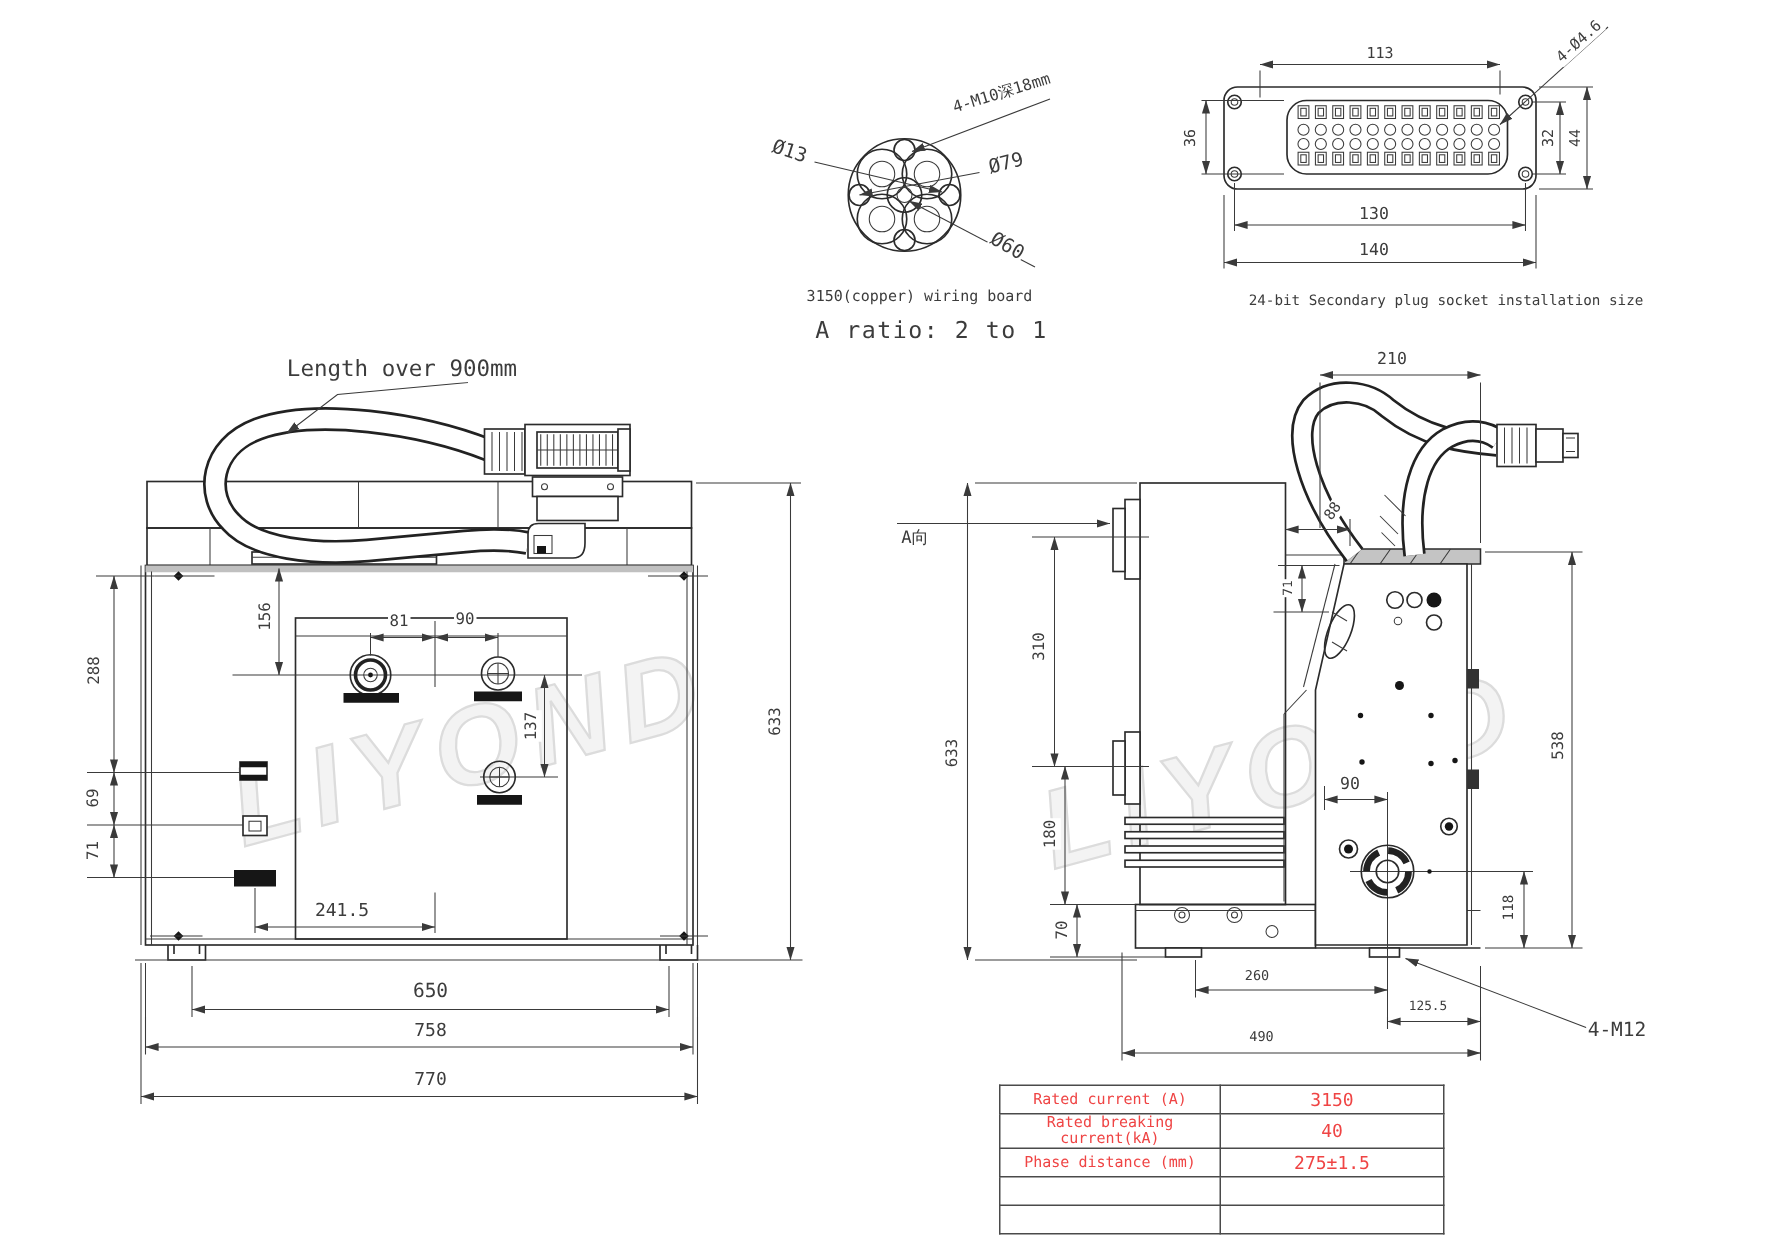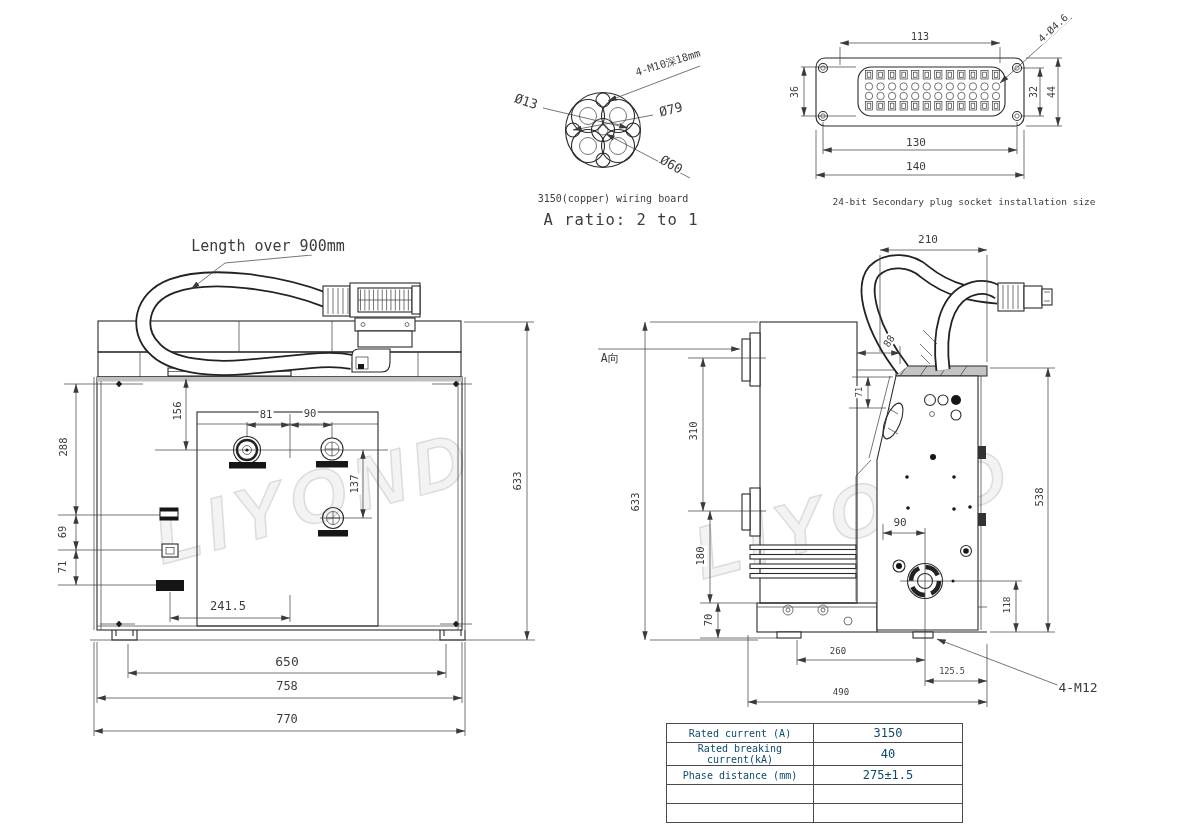--- a/index.html
+++ b/index.html
@@ -16,21 +16,21 @@
   .hb2{fill:none;stroke:#222;stroke-width:16;}
   .hw2{fill:none;stroke:#fff;stroke-width:12.4;}
   .gray{fill:#c4c4c4;stroke:#2b2b2b;stroke-width:1;}
   #labels-layer{position:absolute;left:0;top:0;width:1189px;height:835px;pointer-events:none;}
   .dimlab{position:absolute;white-space:nowrap;color:#3c3c3c;background:#fff;padding:0 1px;line-height:1.1;}
   .caption{position:absolute;white-space:nowrap;color:#3c3c3c;transform:translate(-50%,-50%);text-align:right;}
   .watermark{position:absolute;font-family:"Liberation Sans",sans-serif;font-weight:bold;font-style:italic;
              font-size:74px;letter-spacing:8px;color:rgba(228,228,228,0.45);
              -webkit-text-stroke:1.5px #dcdcdc;transform:rotate(-15deg);white-space:nowrap;}
   #spec-table{position:absolute;left:666px;top:723px;width:297px;height:98px;border-collapse:collapse;
-              color:#0c4a6e;table-layout:fixed;}
+              color:#ef4444;table-layout:fixed;}
   #spec-table td{border:1px solid #4a4a4a;height:18px;text-align:center;vertical-align:middle;
                  overflow:hidden;padding:0;}
   #spec-table td.lab{width:146px;font-size:10px;}
   #spec-table td.val{font-size:12px;}
 </style>
 </head>
 <body>
 
 <div id="canvas">
 

